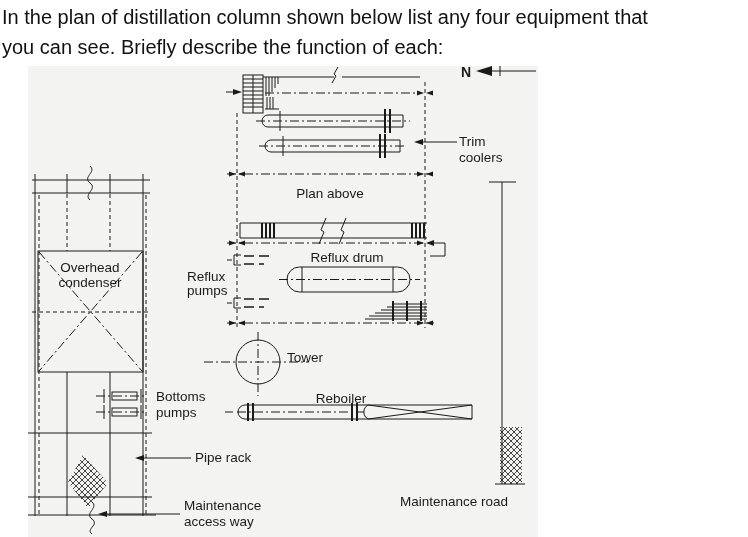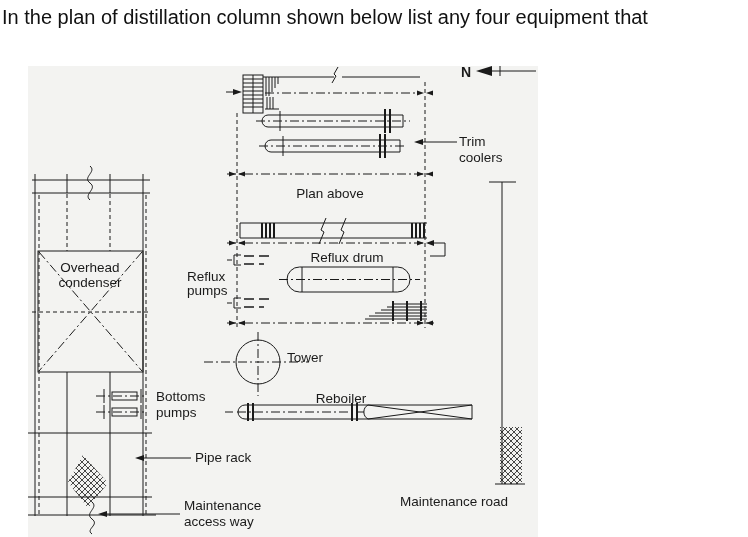--- a/index.html
+++ b/index.html
@@ -18,20 +18,21 @@
   .dashlong{stroke:#1a1a1a;stroke-width:1.4;fill:none;stroke-dasharray:10 5;}
   .arr{fill:#1a1a1a;stroke:none;}
 </style>
 </head>
 <body>
 
 <div class="page">
 
   <div class="question">
     <div>In the plan of distillation column shown below list any four equipment that</div>
+    <div>you can see. Briefly describe the function of each:</div>
   </div>
 
   <div class="diagram-panel">
   <svg width="510" height="471" viewBox="0 0 510 471">
     <defs>
       <pattern id="xh" patternUnits="userSpaceOnUse" width="6" height="6">
         <path d="M0,6 L6,0 M0,0 L6,6" stroke="#1a1a1a" stroke-width="0.8"></path>
       </pattern>
     </defs>
 

